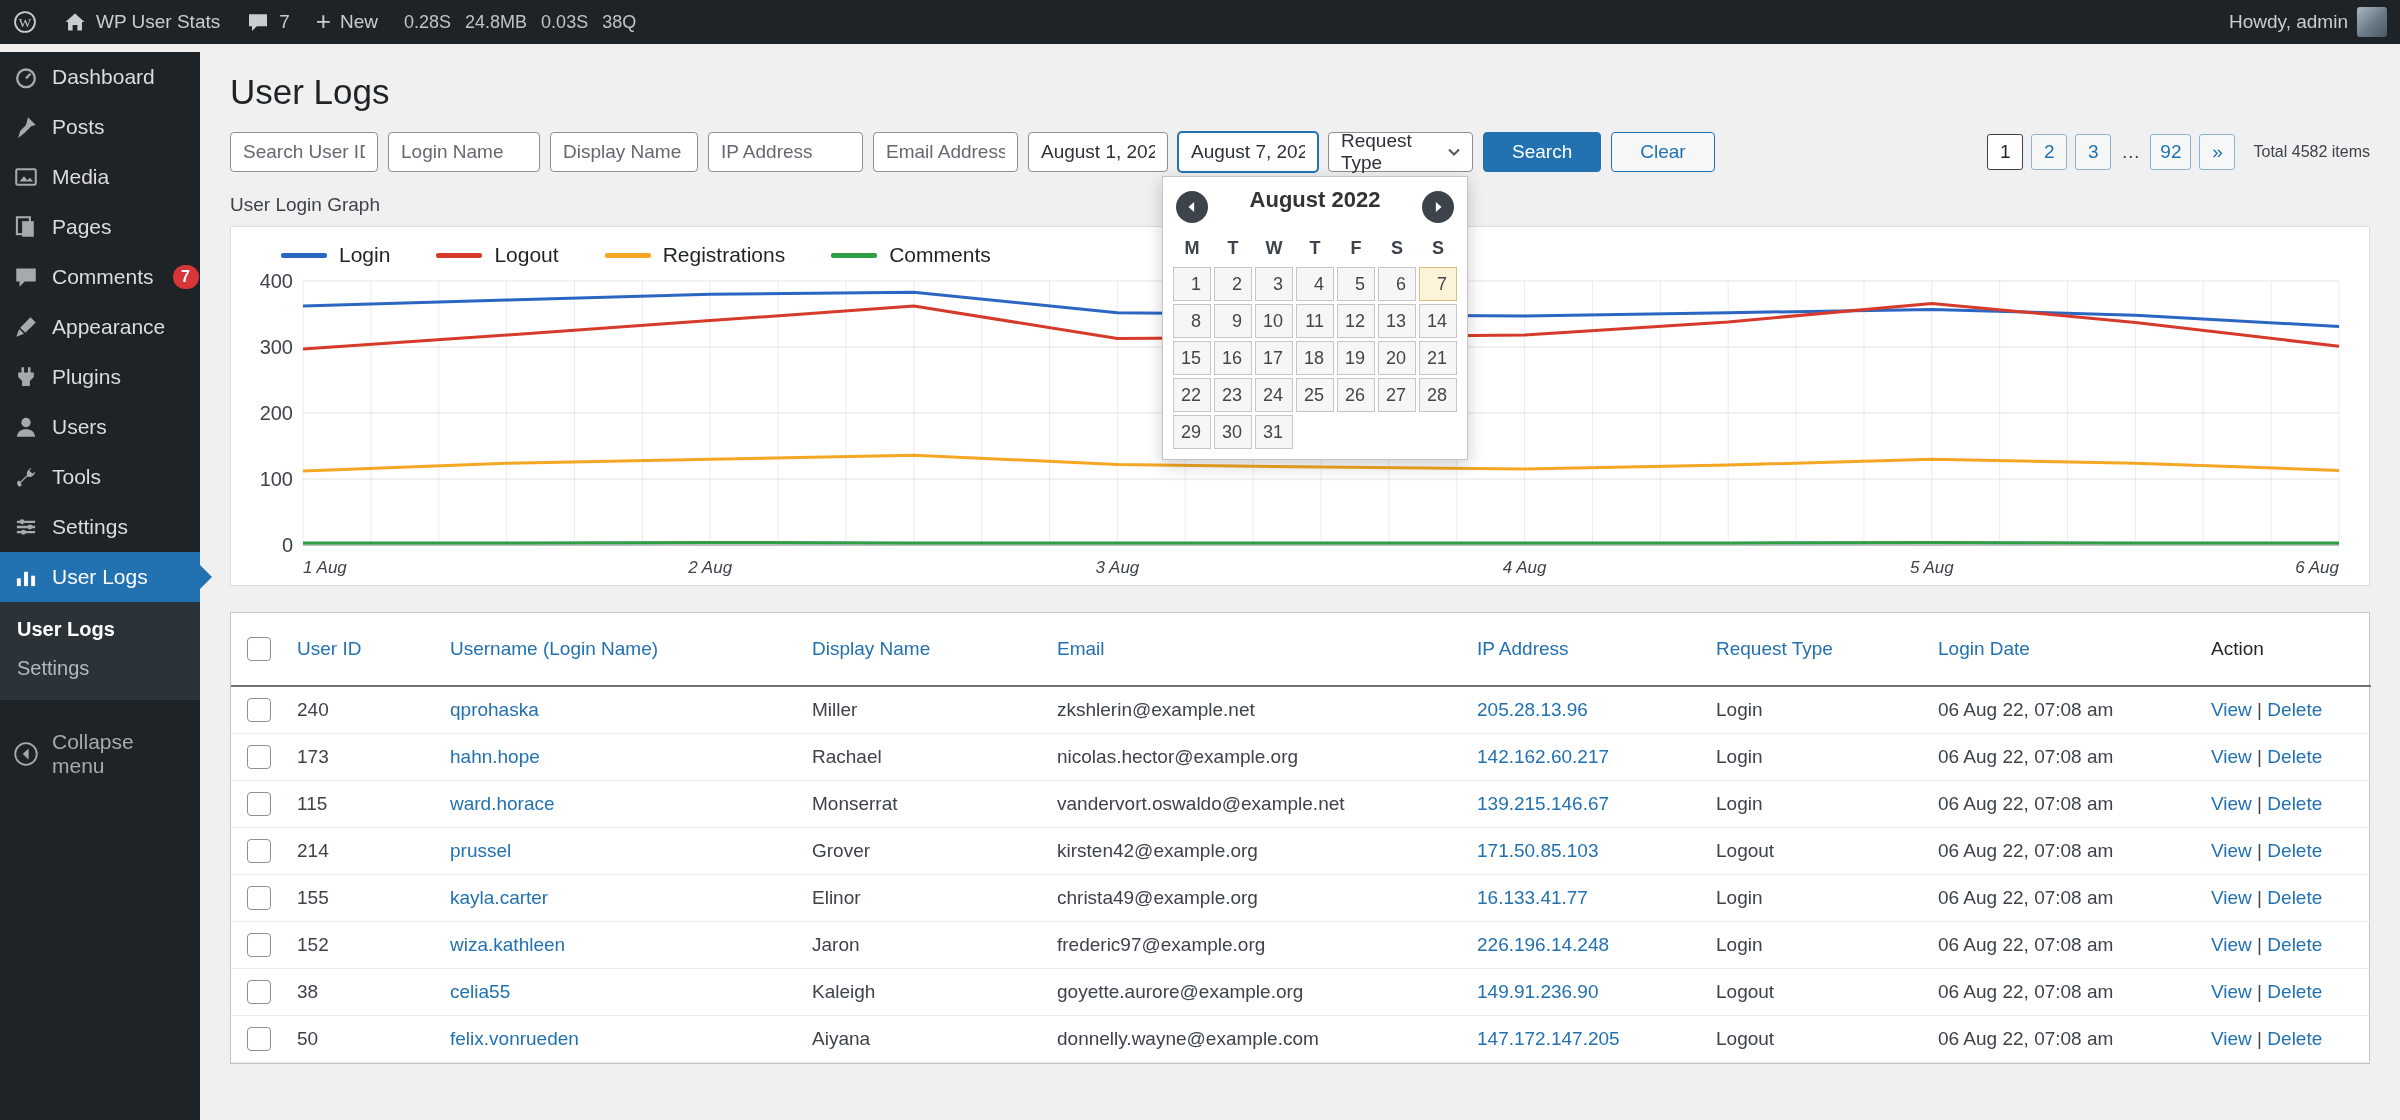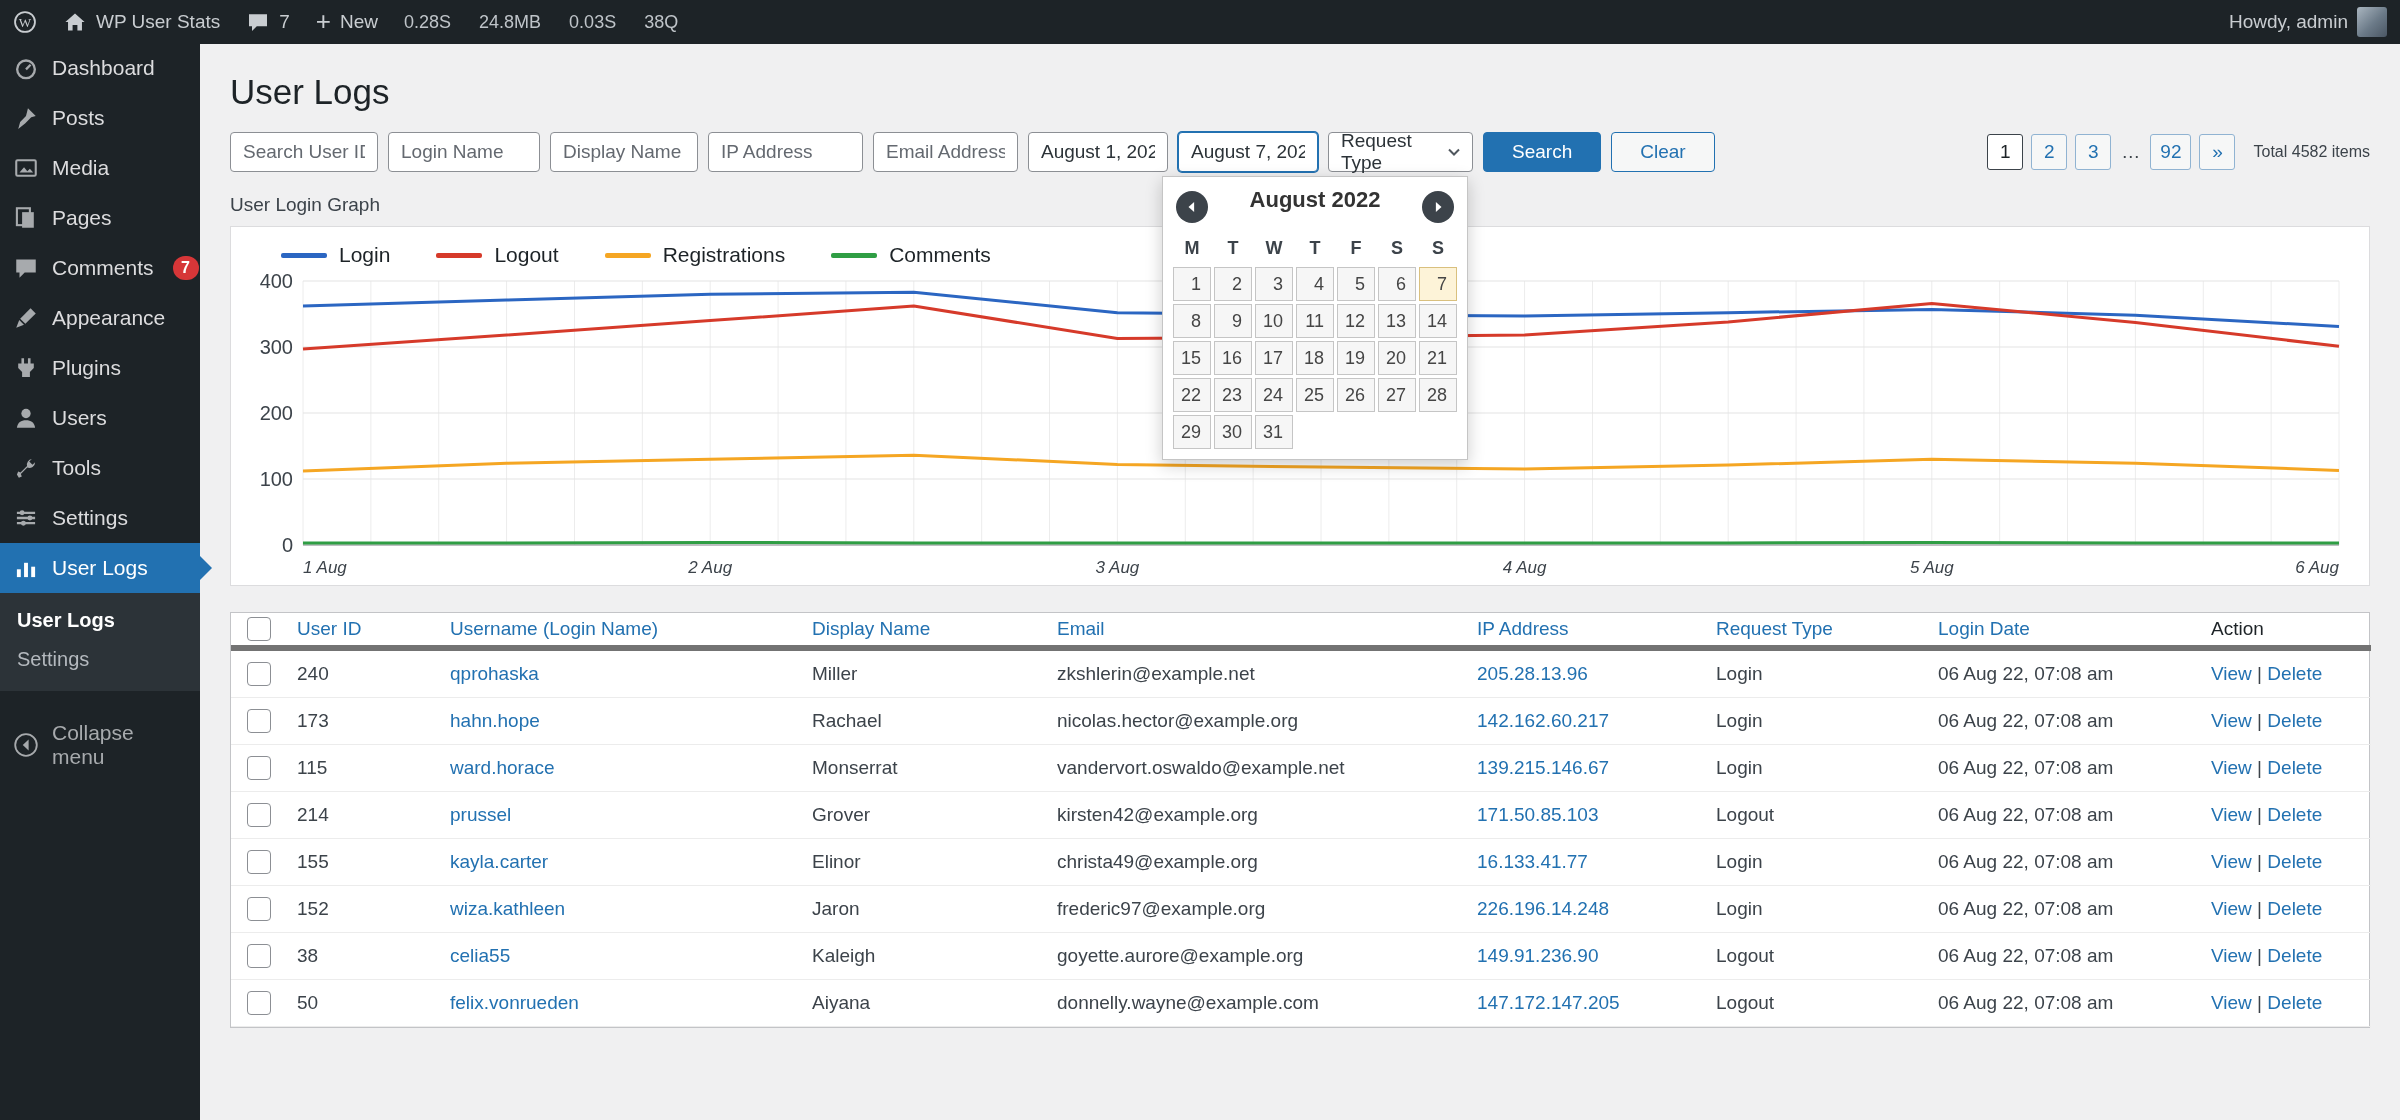--- a/index.html
+++ b/index.html
@@ -9,27 +9,27 @@
        font-family:"Liberation Sans",sans-serif;color:#3c434a;padding-top:44px;position:relative}
   a{text-decoration:none;color:#2271b1;cursor:pointer}
 
   
   #adminbar{position:fixed;top:0;left:0;width:2400px;height:44px;background:#1d2327;
             display:flex;align-items:stretch;color:#c3c4c7;font-size:19px;z-index:999}
   .ab-item{display:flex;align-items:center;gap:9px;padding:0 13px;cursor:pointer;color:#c9cdd1}
   .ab-icon{display:flex;align-items:center}
   .ab-icon svg{width:24px;height:24px;display:block}
   .ab-plus{font-size:26px;line-height:1;margin-top:-3px}
-  .perf{gap:28px;font-size:18px;color:#bfc4c9}
+  .perf{gap:14px;font-size:18px;color:#bfc4c9}
   .ab-right{margin-left:auto;display:flex}
   .avatar{width:30px;height:30px;border-radius:3px;
           background:linear-gradient(135deg,#aab6c0 0%,#6b7a88 55%,#4a5663 100%);flex:none}
 
   
-  #sidebar{position:fixed;top:43px;left:0;bottom:0;width:200px;background:#1d2327;z-index:998;font-size:21px}
+  #sidebar{position:fixed;top:52px;left:0;bottom:0;width:200px;background:#1d2327;z-index:998;font-size:21px}
   .menu-item{display:flex;align-items:center;gap:13px;padding:12px 13px;color:#dcdcde;cursor:pointer;position:relative}
   .mi-icon{width:26px;height:26px;color:#a7aaad;flex:none}
   .mi-icon svg{width:26px;height:26px;display:block}
   .menu-item.active{background:#2271b1;color:#fff}
   .menu-item.active .mi-icon{color:#fff}
   .menu-item.active::after{content:"";position:absolute;right:-24px;top:50%;transform:translateY(-50%);
                            border:12px solid transparent;border-left-color:#2271b1}
   .mi-badge{margin-left:6px;background:#d63638;color:#fff;border-radius:12px;min-width:26px;height:24px;
             line-height:24px;text-align:center;font-size:16px;padding:0 5px;font-weight:700}
   .submenu{background:#2c3338;padding:8px 0 12px}
@@ -65,21 +65,21 @@
   .graph-title{margin:22px 0 10px;font-size:19px;color:#3c434a}
   .chart-box{background:#fff;border:1px solid #dcdcde;padding:12px 18px 4px;width:2140px}
   .legend{display:flex;gap:46px;margin:4px 0 2px 32px}
   .legend-item{display:flex;align-items:center;gap:12px;font-size:21px;color:#1d2327}
   .legend-swatch{width:46px;height:5px;border-radius:2px;display:inline-block}
   #chart-svg{display:block}
 
   
   .table-wrap{margin-top:26px;background:#fff;border:1px solid #c3c4c7;width:2140px}
   table{border-collapse:collapse;width:100%;font-size:19px;table-layout:fixed}
-  th{font-weight:400;text-align:left;padding:4px 10px;border-bottom:6px solid #737373;color:#2271b1}
+  th{font-weight:400;text-align:left;padding:24px 10px;border-bottom:2px solid #737373;color:#2271b1}
   th.col-action{color:#1d2327}
   td{padding:11px 10px;border-bottom:1px solid #ececec;color:#3c434a;overflow:hidden;white-space:nowrap}
   col.c-cb{width:56px}col.c-id{width:153px}col.c-user{width:362px}col.c-disp{width:245px}
   col.c-mail{width:420px}col.c-ip{width:239px}col.c-req{width:222px}col.c-date{width:273px}col.c-act{width:170px}
   .cb-cell{padding-left:16px}
   input[type=checkbox]{appearance:none;-webkit-appearance:none;width:24px;height:24px;border:1px solid #8c8f94;
                        border-radius:4px;background:#fff;cursor:pointer;vertical-align:middle;margin:0}
   .sep{color:#3c434a}
 
   

